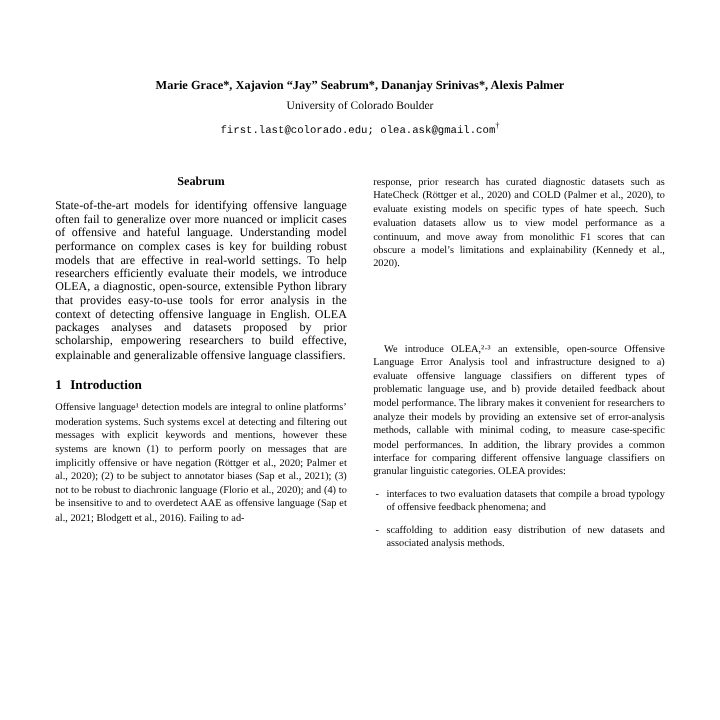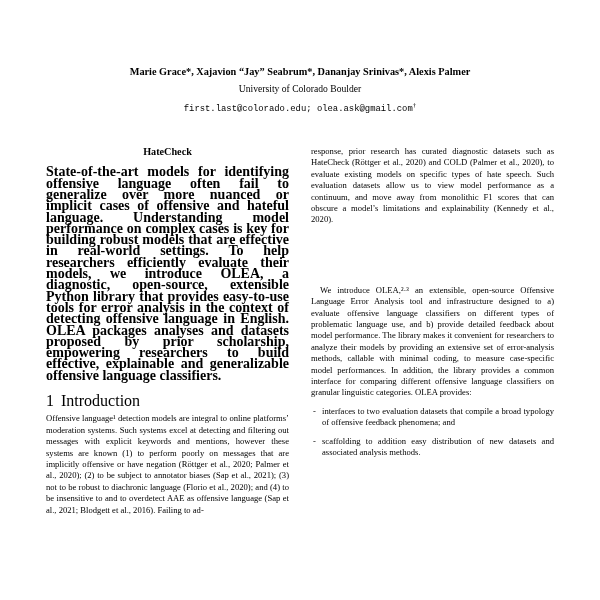--- a/index.html
+++ b/index.html
@@ -76,31 +76,30 @@
   .col p {
     margin: 0 0 0 0;
     text-indent: 0;
     text-align: justify;
   }
   .col p.indent {
     text-indent: 9px;
     margin-top: 48px;
   }
   .section-head {
-    font-weight: normal;
-    font-size: 16px;
+    font-weight: bold;
+    font-size: 11px;
     margin: 14px 0 7px 0;
   }
   .section-head .num {
     margin-right: 7px;
   }
   .abstract-body {
-    font-size: 14px;
+    font-size: 10px;
     line-height: 11.3px;
-    font-weight: bold;
   }
   .gap {
     height: 11px;
   }
   .bullets {
     margin: 7px 0 0 0;
     padding: 0;
     list-style: none;
   }
   .bullets li {
@@ -124,21 +123,21 @@
 <div class="page">
 
 
   <div class="authors">Marie Grace*, Xajavion “Jay” Seabrum*, Dananjay Srinivas*, Alexis Palmer</div>
   <div class="affil">University of Colorado Boulder</div>
   <div class="emails"><span>first.last@colorado.edu; olea.ask@gmail.com</span><sup>†</sup></div>
 
   <div class="columns">
 
     <div class="col">
-      <div class="abstract-head">HateCheck</div>
+      <div class="abstract-head">Seabrum</div>
       <p class="abstract-body">State-of-the-art models for identifying offensive language often fail to generalize over more nuanced or implicit cases of offensive and hateful language. Understanding model performance on complex cases is key for building robust models that are effective in real-world settings. To help researchers efficiently evaluate their models, we introduce OLEA, a diagnostic, open-source, extensible Python library that provides easy-to-use tools for error analysis in the context of detecting offensive language in English. OLEA packages analyses and datasets proposed by prior scholarship, empowering researchers to build effective, explainable and generalizable offensive language classifiers.</p>
 
       <div class="section-head">
         <span class="num">1</span><span>Introduction</span>
       </div>
 
       <p>Offensive language¹ detection models are integral to online platforms’ moderation systems. Such systems excel at detecting and filtering out messages with explicit keywords and mentions, however these systems are known (1) to perform poorly on messages that are implicitly offensive or have negation (Röttger et al., 2020; Palmer et al., 2020); (2) to be subject to annotator biases (Sap et al., 2021); (3) not to be robust to diachronic language (Florio et al., 2020); and (4) to be insensitive to and to overdetect AAE as offensive language (Sap et al., 2021; Blodgett et al., 2016). Failing to ad-</p>
     </div>
 
     <div class="col">

